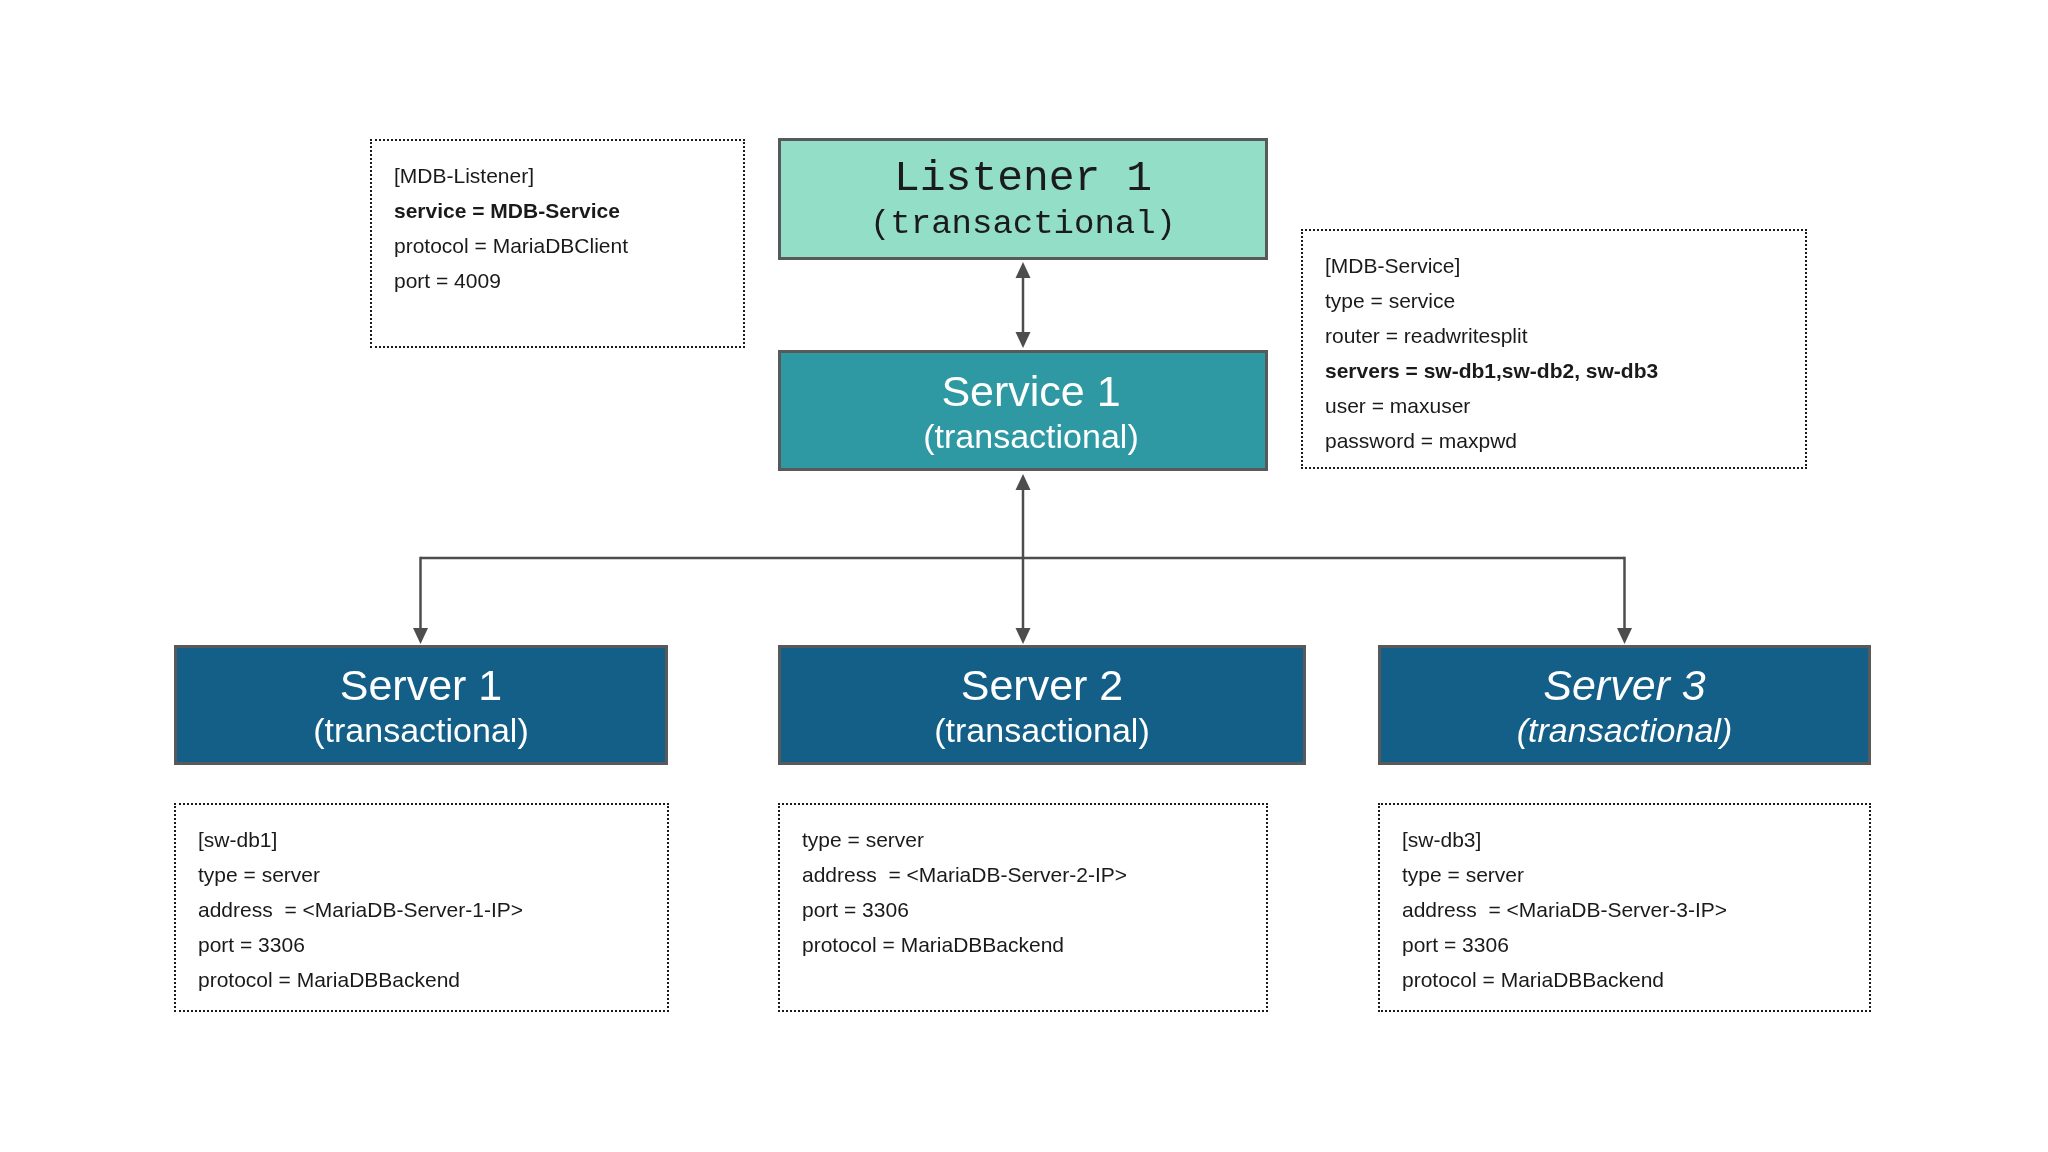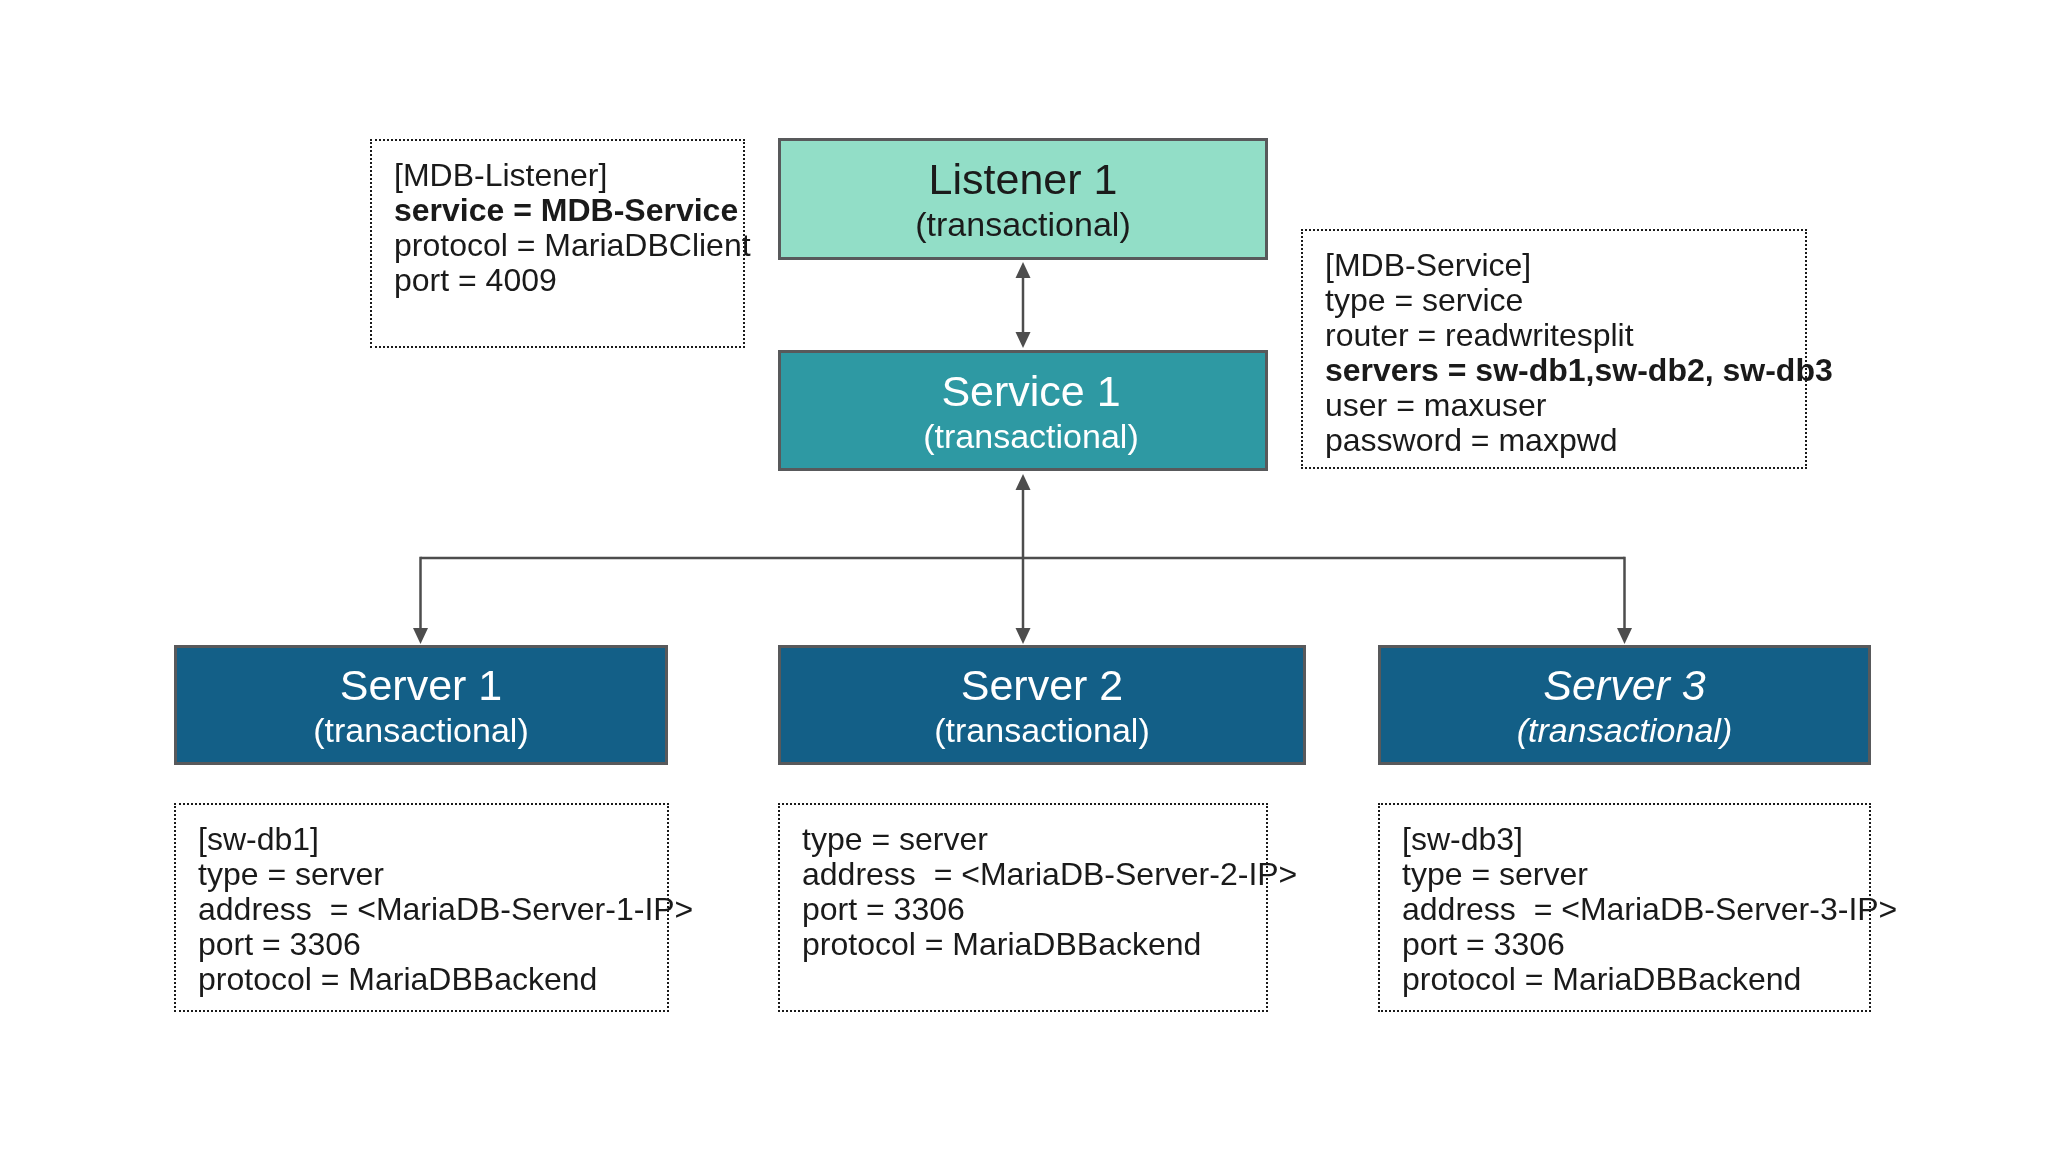--- a/index.html
+++ b/index.html
@@ -29,30 +29,30 @@
 
   .node{
     position:absolute;
     border:3px solid var(--node-border);
     box-sizing:border-box;
     display:flex;flex-direction:column;align-items:center;justify-content:center;
     text-align:center;
   }
   .node .node-title{font-size:43px;line-height:50px;}
   .node .node-sub{font-size:34px;line-height:40px;}
-  .node.listener{background:var(--listener-fill);color:var(--listener-text);}
+  .node.listener{background:var(--listener-fill);color:var(--listener-text);font-family:Liberation Mono, monospace;}
   .node.service{background:var(--service-fill);color:var(--node-text);padding-left:16px;}
   .node.server{background:var(--server-fill);color:var(--node-text);}
 
   .config{
     position:absolute;
     border:2px dotted var(--config-border);
     box-sizing:border-box;
     color:var(--config-text);
-    font-size:32px;
+    font-size:21px;
     padding:17px 6px 0 22px;
   }
   .config .cfg-line{
     white-space:pre;
     line-height:35px;
   }
   .config .cfg-line.bold{font-weight:bold;}
 
   
   #node-listener-1{left:778px;top:138px;width:490px;height:122px;}

